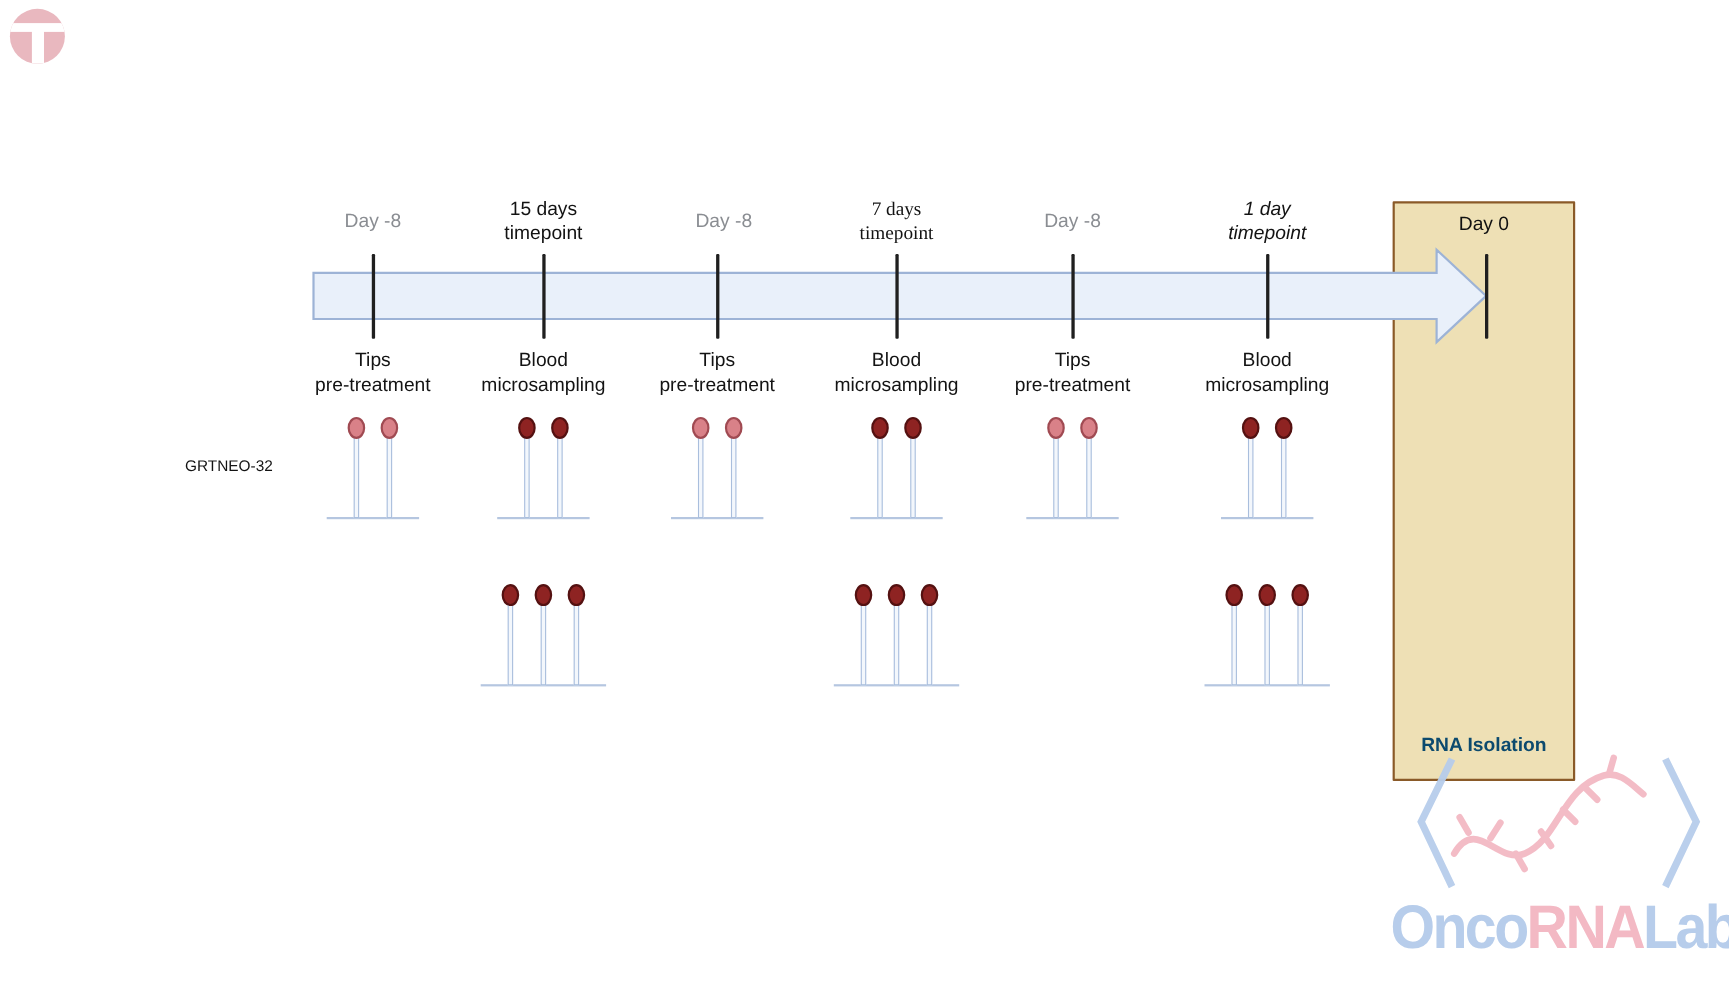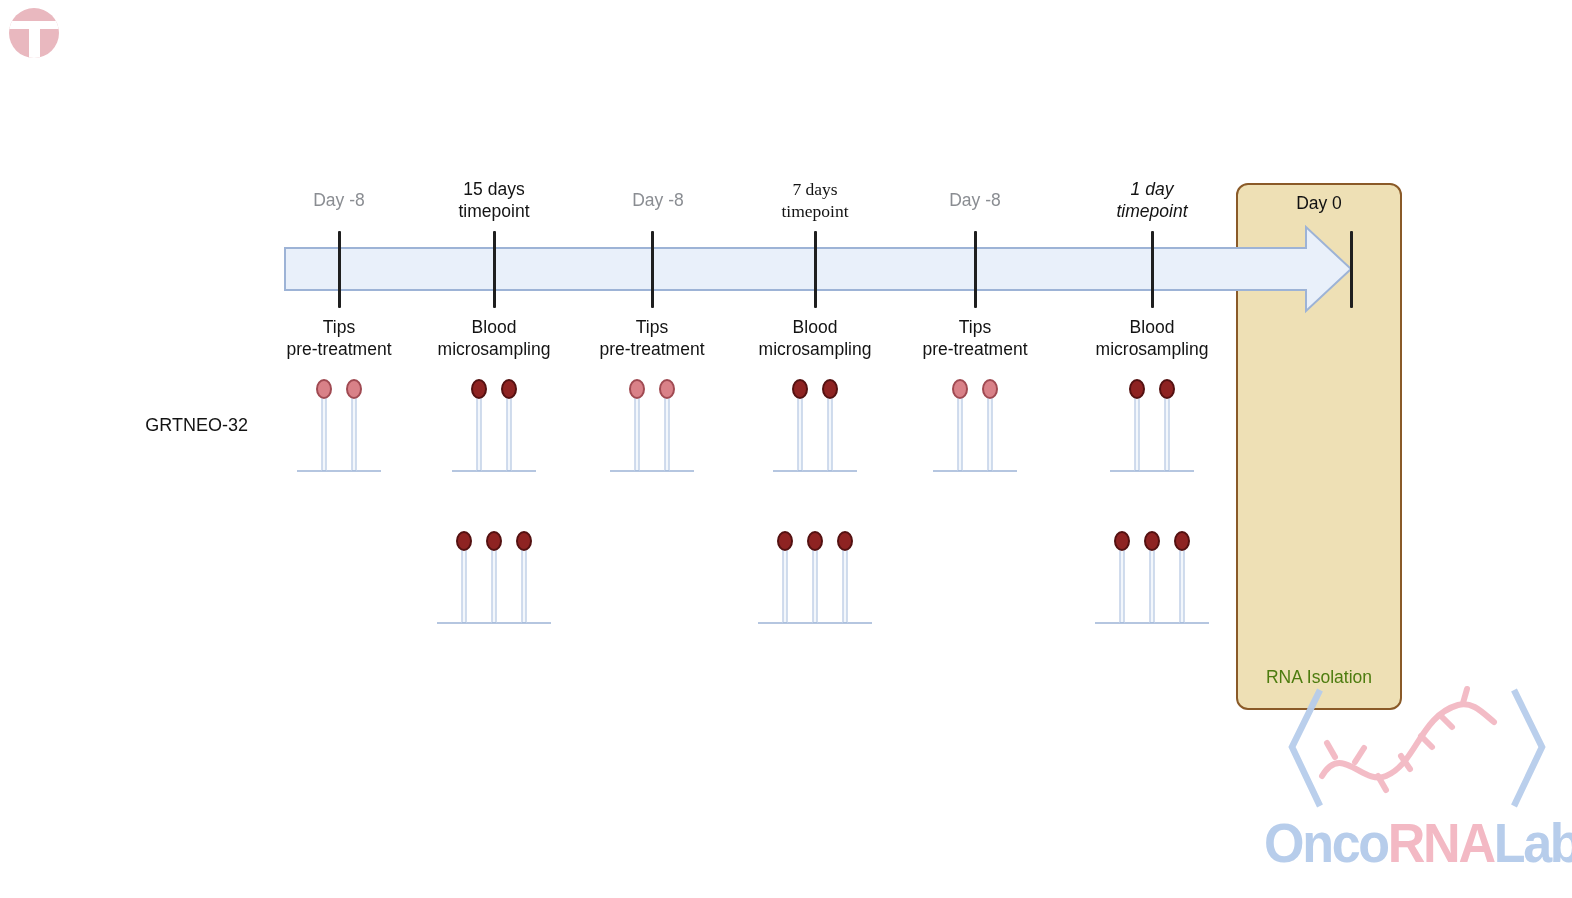--- a/index.html
+++ b/index.html
@@ -15,41 +15,41 @@
   .brand-tbar { position:absolute; left:-2px; right:-2px; top:26%; height:16%; background:#fff; }
   .brand-tstem { position:absolute; left:39%; width:22%; top:40%; bottom:0; background:#fff; }
   .brand-text { position:absolute; left:63px; top:5px; font-size:39px; font-weight:bold;
     color:var(--brand-grey); letter-spacing:-1.5px; }
 
   
   .page-title { position:absolute; left:64px; top:90px; font-size:38px; font-weight:500;
     color:#141414; letter-spacing:-0.5px; }
 
   
-  .day0-box { position:absolute; left:1236px; top:183px; width:162px; height:523px;
-    background:var(--box-fill); border:2px solid var(--box-stroke); border-radius:12px; }
+  .day0-box { position:absolute; left:1266px; top:183px; width:162px; height:523px;
+    background:var(--box-fill); border:2px solid var(--box-stroke); border-radius:1px; }
   .day0-title { position:absolute; top:8px; left:0; right:0; text-align:center;
     font-size:17.5px; color:#111; }
   .day0-footer { position:absolute; bottom:20px; left:0; right:0; text-align:center;
-    font-size:17.5px; font-weight:normal; color:#4d7c0f; }
+    font-size:17.5px; font-weight:bold; color:#0c4a6e; }
 
   
   .arrow-svg { position:absolute; left:0; top:0; pointer-events:none; }
   .tick { position:absolute; top:231px; width:3px; height:77px;
     background:var(--tick); border-radius:1px; }
   .tl-top { position:absolute; top:170px; height:60px; width:180px;
     display:flex; align-items:center; justify-content:center; text-align:center;
     font-size:17.5px; line-height:1.28; white-space:pre-line; }
   .tl-top.muted { color:var(--muted-label); }
   .tl-top.strong { color:var(--label); }
   .tl-bottom { position:absolute; top:316px; width:190px; text-align:center;
     font-size:17.5px; line-height:1.26; color:var(--label); white-space:pre-line; }
 
   
-  .row-label { position:absolute; text-align:right; font-size:18px; line-height:1.3;
+  .row-label { position:absolute; text-align:right; font-size:14px; line-height:1.3;
     color:var(--label); white-space:pre-line; }
   .row-label.r0 { left:40px; top:414px; width:208px; }
   .row-label.r1 { left:40px; top:544px; width:215px; }
 
   
   .pin-group { position:absolute; }
   .pin-base { position:absolute; left:0; right:0; bottom:0; height:0;
     border-top:2px solid var(--baseline); }
   .pin { position:absolute; bottom:1px; width:16px; height:92px; }
   .pin .stem { position:absolute; left:50%; transform:translateX(-50%); top:16px; bottom:0;

